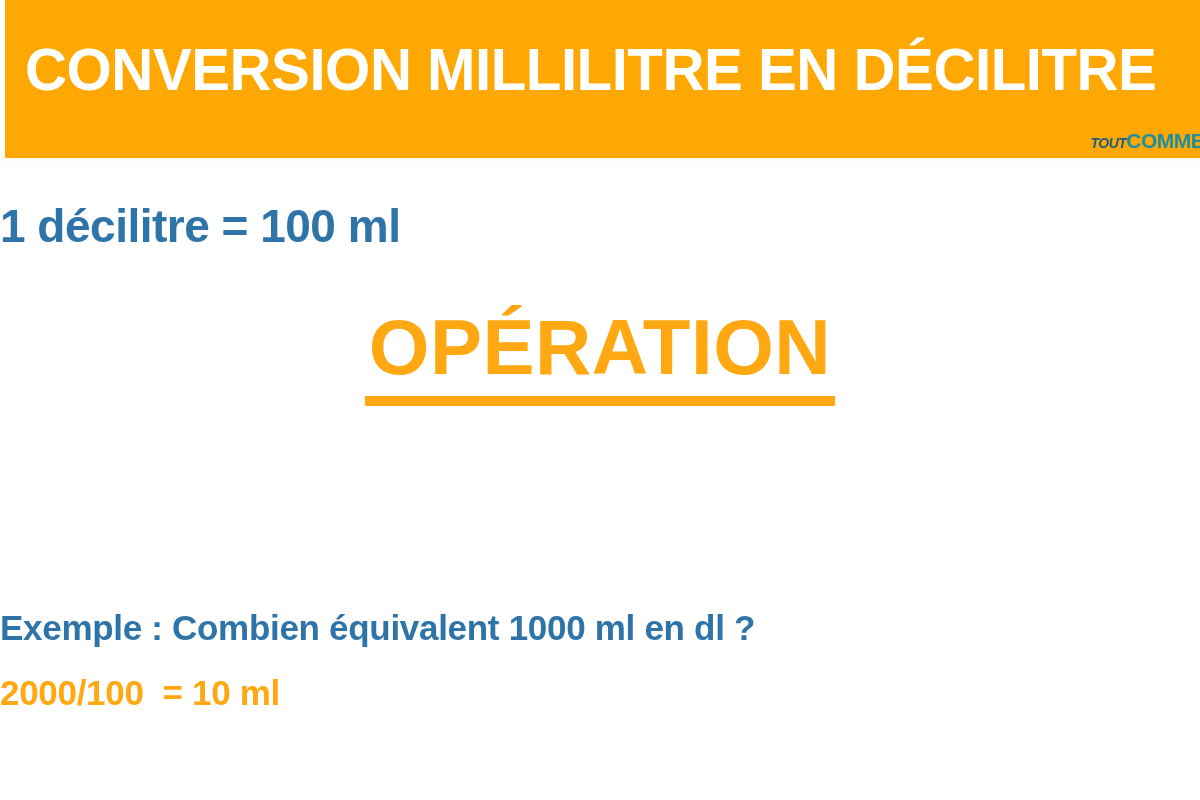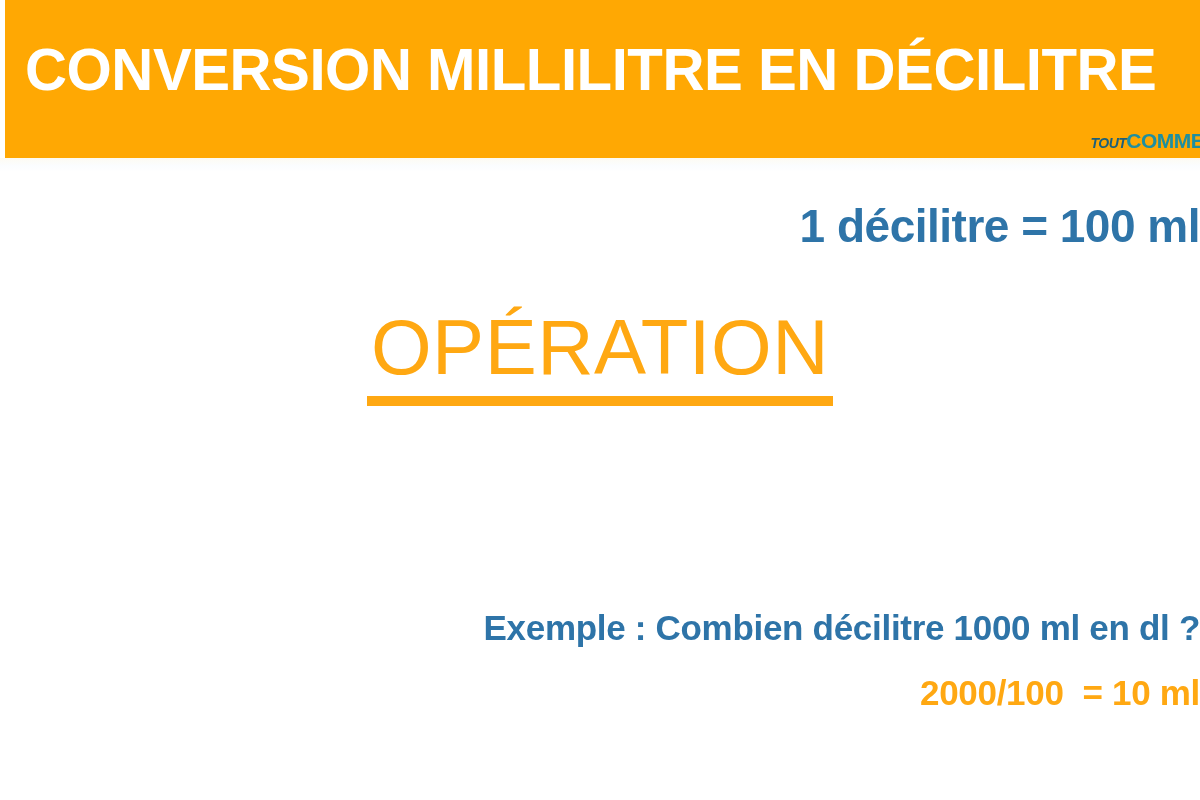--- a/index.html
+++ b/index.html
@@ -80,21 +80,21 @@
     top: 158px;
     width: 1200px;
     height: 14px;
     background: linear-gradient(to bottom, #fdfbf2 0%, #fbfdff 55%, #ffffff 100%);
   }
 
   
   .line {
     position: absolute;
     width: 1200px;
-    text-align: right;
+    text-align: left;
     white-space: nowrap;
     font-family: "Liberation Sans", sans-serif;
   }
 
   .equivalence-line {
     top: 196px;
     color: #2e74a8;
     font-weight: bold;
     font-size: 46px;
     line-height: 60px;
@@ -105,21 +105,21 @@
     position: absolute;
     left: 0;
     top: 304px;
     width: 1200px;
     text-align: center;
   }
   .operation-title {
     display: inline-block;
     color: #ffa812;
     font-family: "Liberation Sans", sans-serif;
-    font-weight: normal;
+    font-weight: bold;
     font-size: 78px;
     line-height: 86px;
     letter-spacing: 0.5px;
     border-bottom: 10px solid #ffa812;
     padding: 0 4px 6px 4px;
   }
 
   .instruction-line {
     top: 487px;
     color: #2e74a8;
@@ -162,17 +162,17 @@
 
   <div class="banner-fade"></div>
 
   <div class="line equivalence-line">1 décilitre = 100 ml</div>
 
   <div class="operation-wrap">
     <span class="operation-title">OPÉRATION </span>
   </div>
 
 
-  <div class="line example-line">Exemple : Combien décilitre 1000 ml en dl ?</div>
+  <div class="line example-line">Exemple : Combien équivalent 1000 ml en dl ?</div>
 
   <div class="line result-line">2000/100  = 10 ml</div>
 
 </div>
 
 </body></html>

